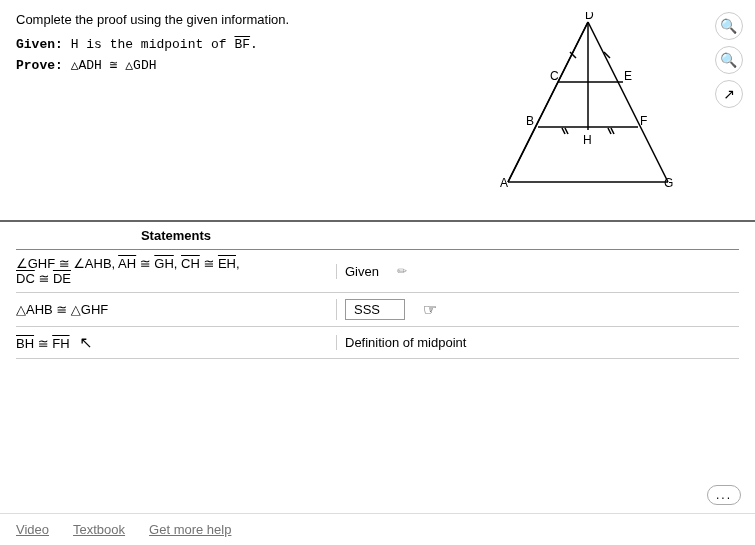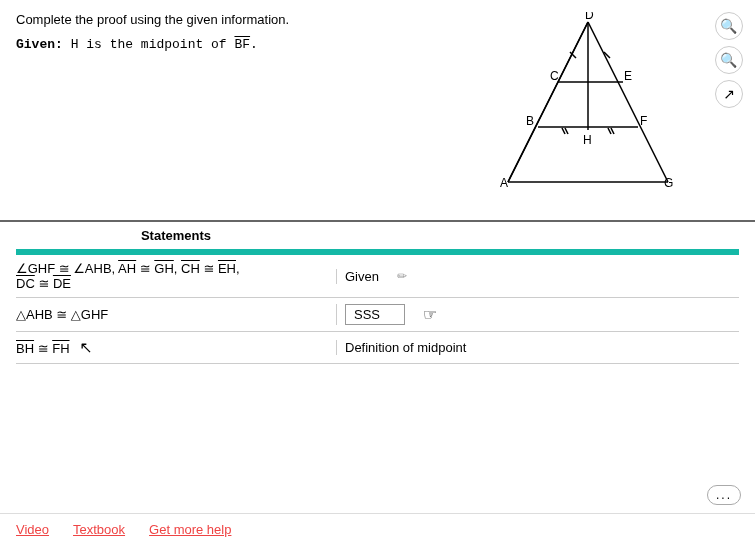--- a/index.html
+++ b/index.html
@@ -89,21 +89,21 @@
 
     .proof-table {
       flex: 1;
       display: flex;
       flex-direction: column;
       padding: 0 16px;
     }
 
     .proof-header {
       display: flex;
-      border-bottom: 6px solid #14b8a6;
+      border-bottom: 1px solid #14b8a6;
       padding: 6px 0;
     }
 
     .col-statements {
       flex: 0 0 320px;
       font-weight: bold;
       text-align: center;
     }
 
     .col-reasons {
@@ -147,21 +147,21 @@
     }
 
     .bottom-nav {
       display: flex;
       gap: 24px;
       padding: 8px 16px;
       border-top: 1px solid #ddd;
     }
 
     .nav-link {
-      color: #ef4444;
+      color: #737373;
       text-decoration: underline;
       cursor: pointer;
       font-size: 13px;
     }
 
     svg.diagram {
       width: 220px;
       height: 200px;
     }
 
@@ -184,20 +184,24 @@
 <div class="main-container">
 
   <div class="top-section">
     <div class="left-content">
       <div class="problem-title">Complete the proof using the given information.</div>
       <div class="given-prove">
         <div>
           <span class="label">Given:</span>
           <span> H is the midpoint of <span class="overline">BF</span>.</span>
         </div>
+        <div>
+          <span class="label">Prove:</span>
+          <span>△ADH ≅ △GDH</span>
+        </div>
       </div>
     </div>
 
     <div class="diagram-area">
       <svg class="diagram" viewBox="0 0 220 200">
 
         <line x1="110" y1="10" x2="30" y2="170" stroke="#000" stroke-width="1.5"></line>
         <line x1="110" y1="10" x2="190" y2="170" stroke="#000" stroke-width="1.5"></line>
         <line x1="30" y1="170" x2="190" y2="170" stroke="#000" stroke-width="1.5"></line>
 

